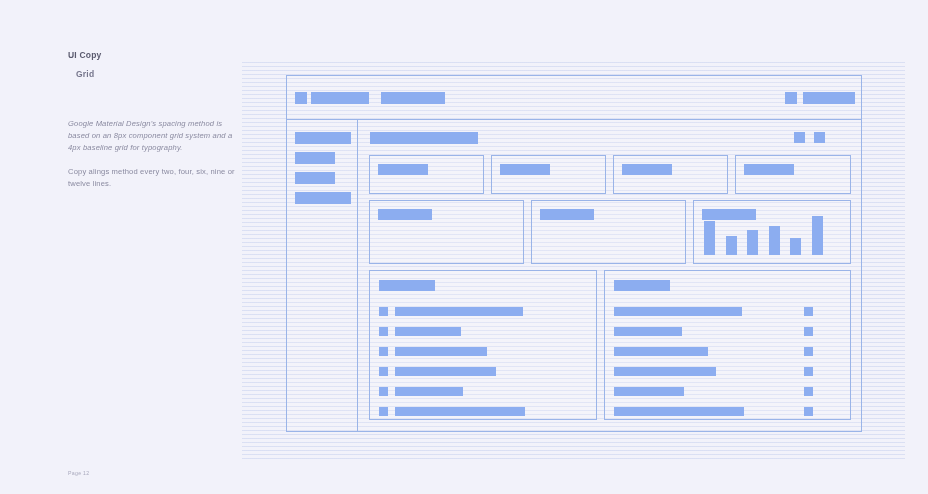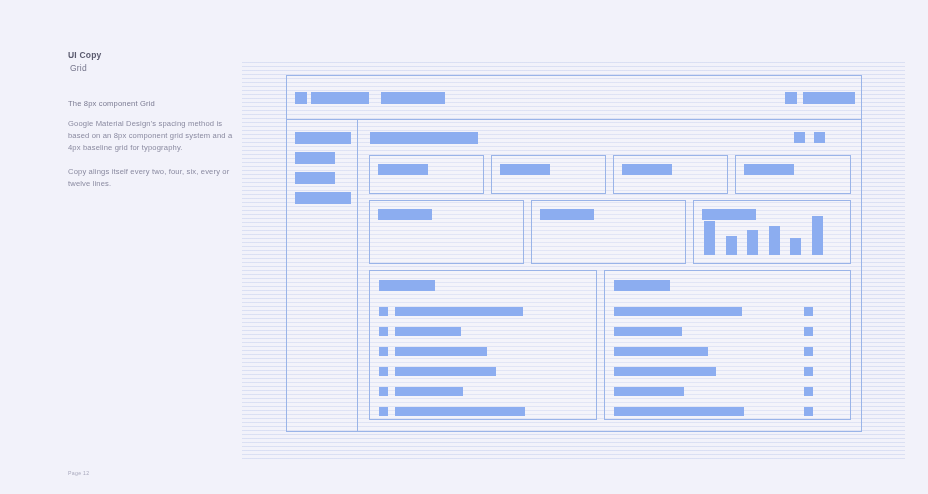--- a/index.html
+++ b/index.html
@@ -25,46 +25,46 @@
   .doc-title {
     font-size: 8.5px;
     font-weight: bold;
     color: #5a5a6e;
     letter-spacing: 0.2px;
     line-height: 11px;
     margin: 0;
   }
   .doc-subtitle {
     font-size: 8.5px;
-    font-weight: normal;
+    font-weight: bold;
     color: #76768c;
     letter-spacing: 0.2px;
     line-height: 11px;
-    margin: 2px;
+    margin: 8px;
   }
   .body-lead {
     font-size: 7.6px;
     color: #7b7b92;
     letter-spacing: 0.15px;
     line-height: 12px;
     margin: 0;
     position: absolute;
     top: 48px;
     left: 0;
     width: 175px;
   }
   .body-para {
     font-size: 7.6px;
     color: #8a8aa0;
     letter-spacing: 0.15px;
     line-height: 12px;
     margin: 0;
     width: 168px;
   }
-  #para-1 { position: absolute; top: 68px; left: 0; }
+  #para-1 { position: absolute; top: 68px; left: 0; font-style: italic; }
   #para-2 { position: absolute; top: 116px; left: 0; }
 
   #page-number {
     position: absolute;
     left: 68px;
     top: 470px;
     font-size: 5.2px;
     color: #a9a9bd;
     letter-spacing: 0.3px;
   }
@@ -170,23 +170,22 @@
     background: #8cadf0;
     height: 9px;
   }
 </style>
 </head>
 <body>
 
 <div id="left-column">
   <div class="doc-title">UI Copy</div>
   <div class="doc-subtitle">Grid</div>
-  <div class="body-lead">The 8px component Grid</div>
   <div class="body-para" id="para-1">Google Material Design's spacing method is based on an 8px component grid system and a 4px baseline grid for typography.</div>
-  <div class="body-para" id="para-2">Copy alings itself every two, four, six, every or twelve lines.</div>
+  <div class="body-para" id="para-2">Copy alings method every two, four, six, nine or twelve lines.</div>
 </div>
 
 <div id="page-number">Page 12</div>
 
 <div id="wireframe-canvas">
 
   <div id="baseline-grid"></div>
 
   <div id="app-frame">
 

